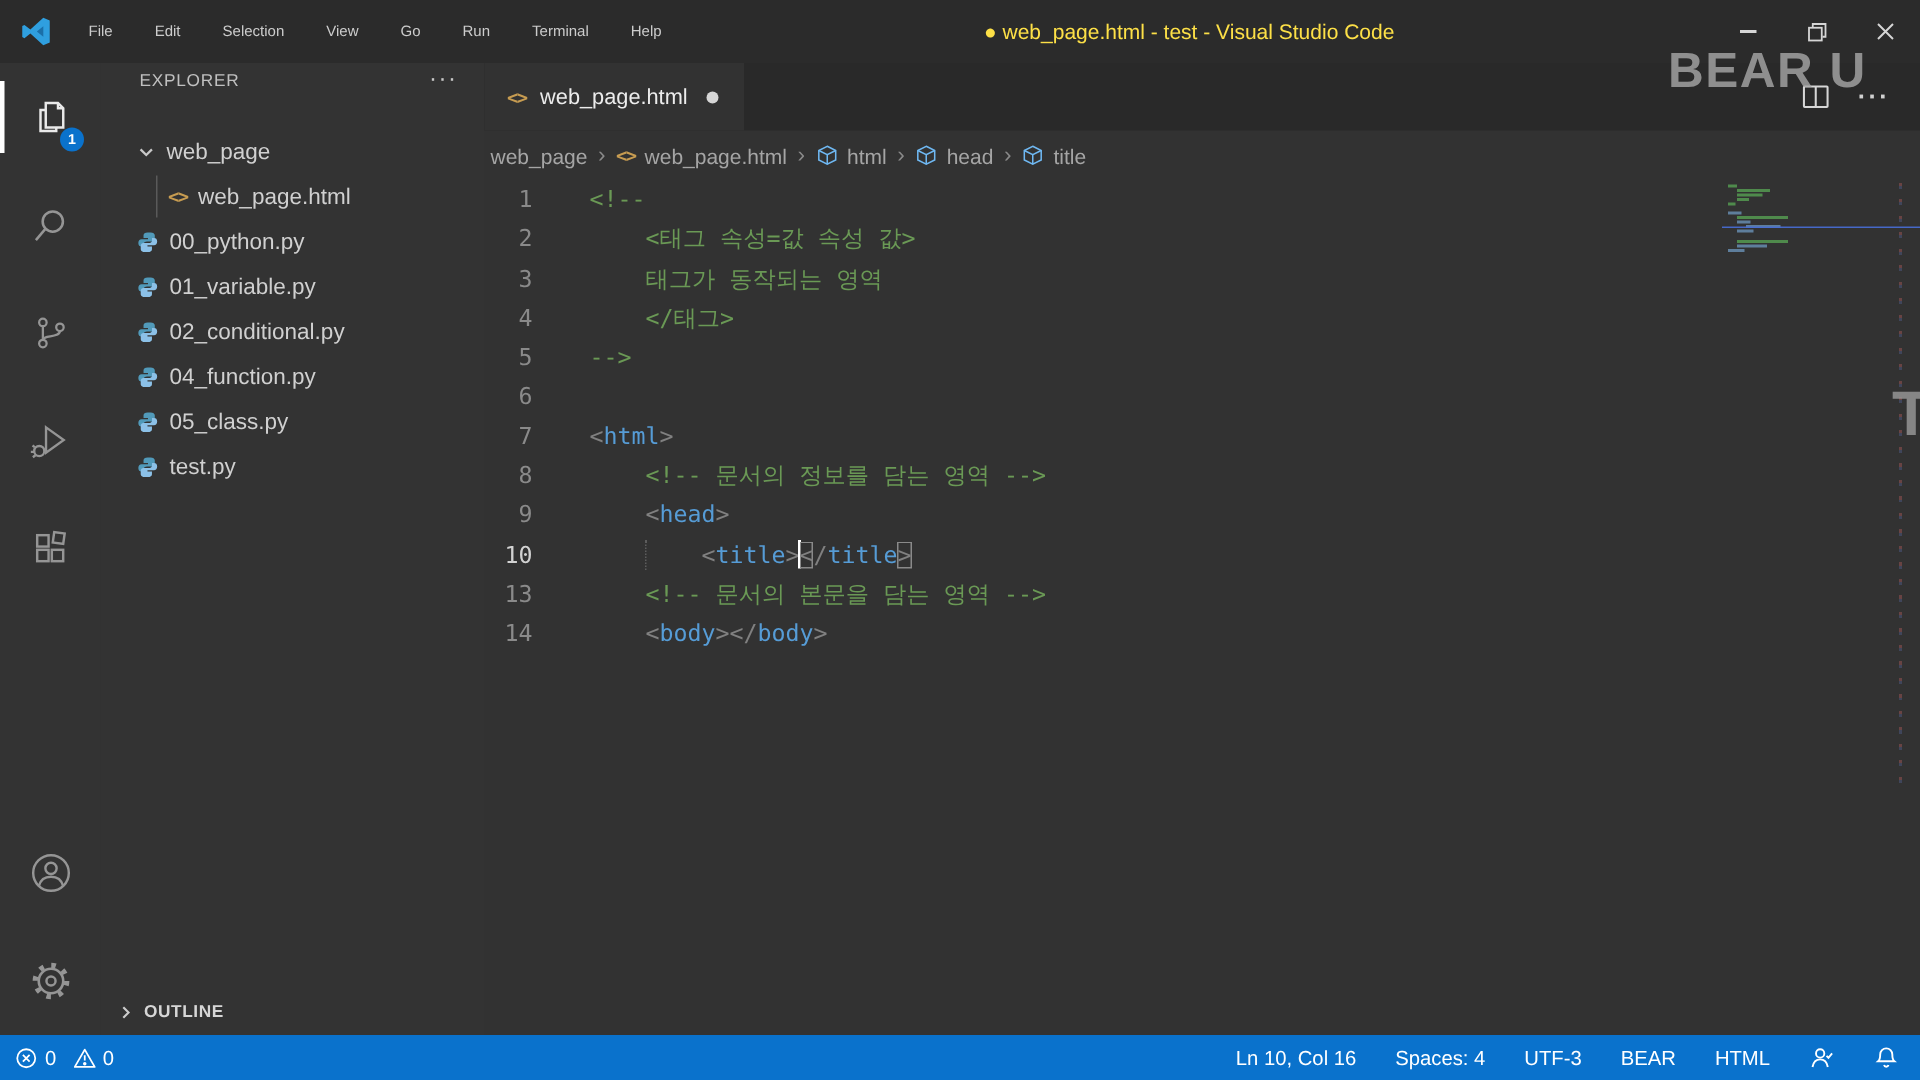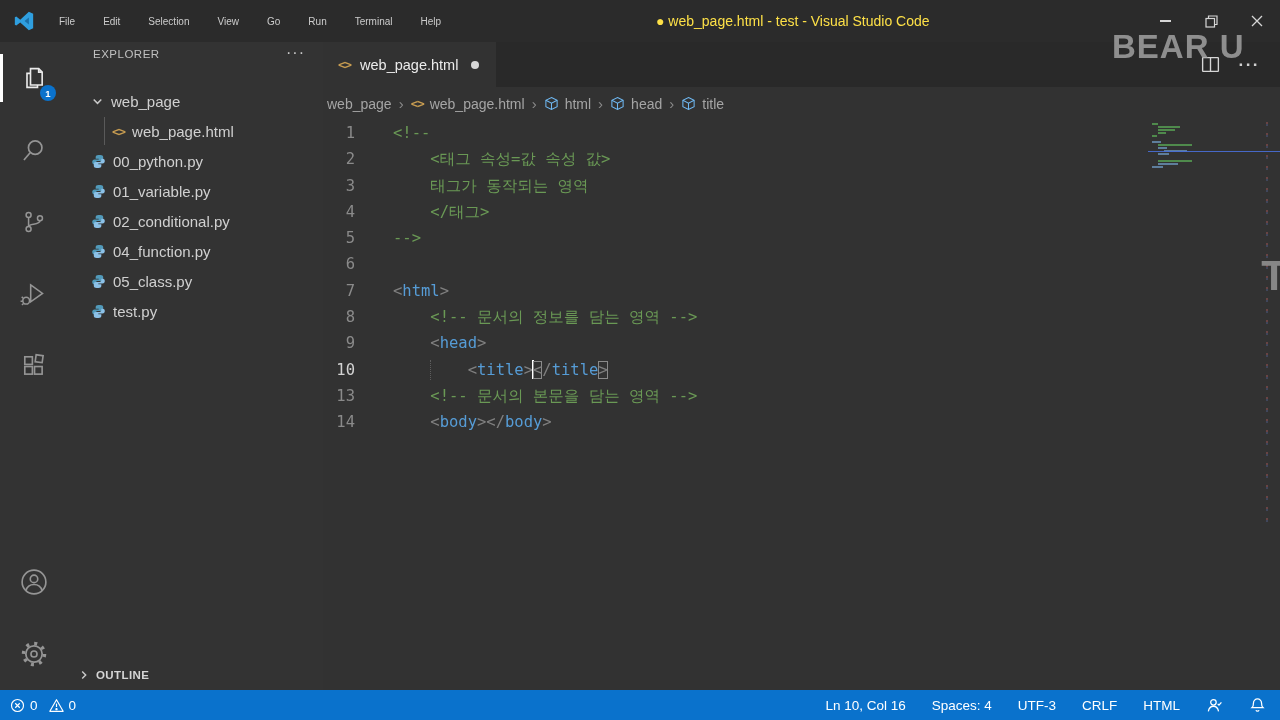--- a/index.html
+++ b/index.html
@@ -437,21 +437,21 @@
       <path d="M7 1.6 13.2 12.4H.8z" stroke-linejoin="round"></path>
         <path d="M7 5.2v3.2"></path>
         <circle cx="7" cy="10.4" r="0.55" fill="#ffffff"></circle>
     </svg>
     <span>0</span>
   </div>
   <div class="sb-right">
     <span class="status-item">Ln 10, Col 16</span>
     <span class="status-item">Spaces: 4</span>
     <span class="status-item">UTF-3</span>
-    <span class="status-item">CRLF</span>
+    <span class="status-item">BEAR</span>
     <span class="status-item">HTML</span>
     <span class="status-item">
       <svg width="17" height="17" viewBox="0 0 16 16" fill="none" stroke="#ffffff" stroke-width="1.2">
         <circle cx="7" cy="5" r="2.6"></circle>
           <path d="M2.2 13.5c.6-3.4 2.5-4.8 4.8-4.8s4.2 1.4 4.8 4.8"></path>
           <path d="M11 6.5l1.2 1.2L14.5 5"></path>
       </svg>
     </span>
     <span class="status-item">
       <svg width="17" height="17" viewBox="0 0 16 16" fill="none" stroke="#ffffff" stroke-width="1.2">

